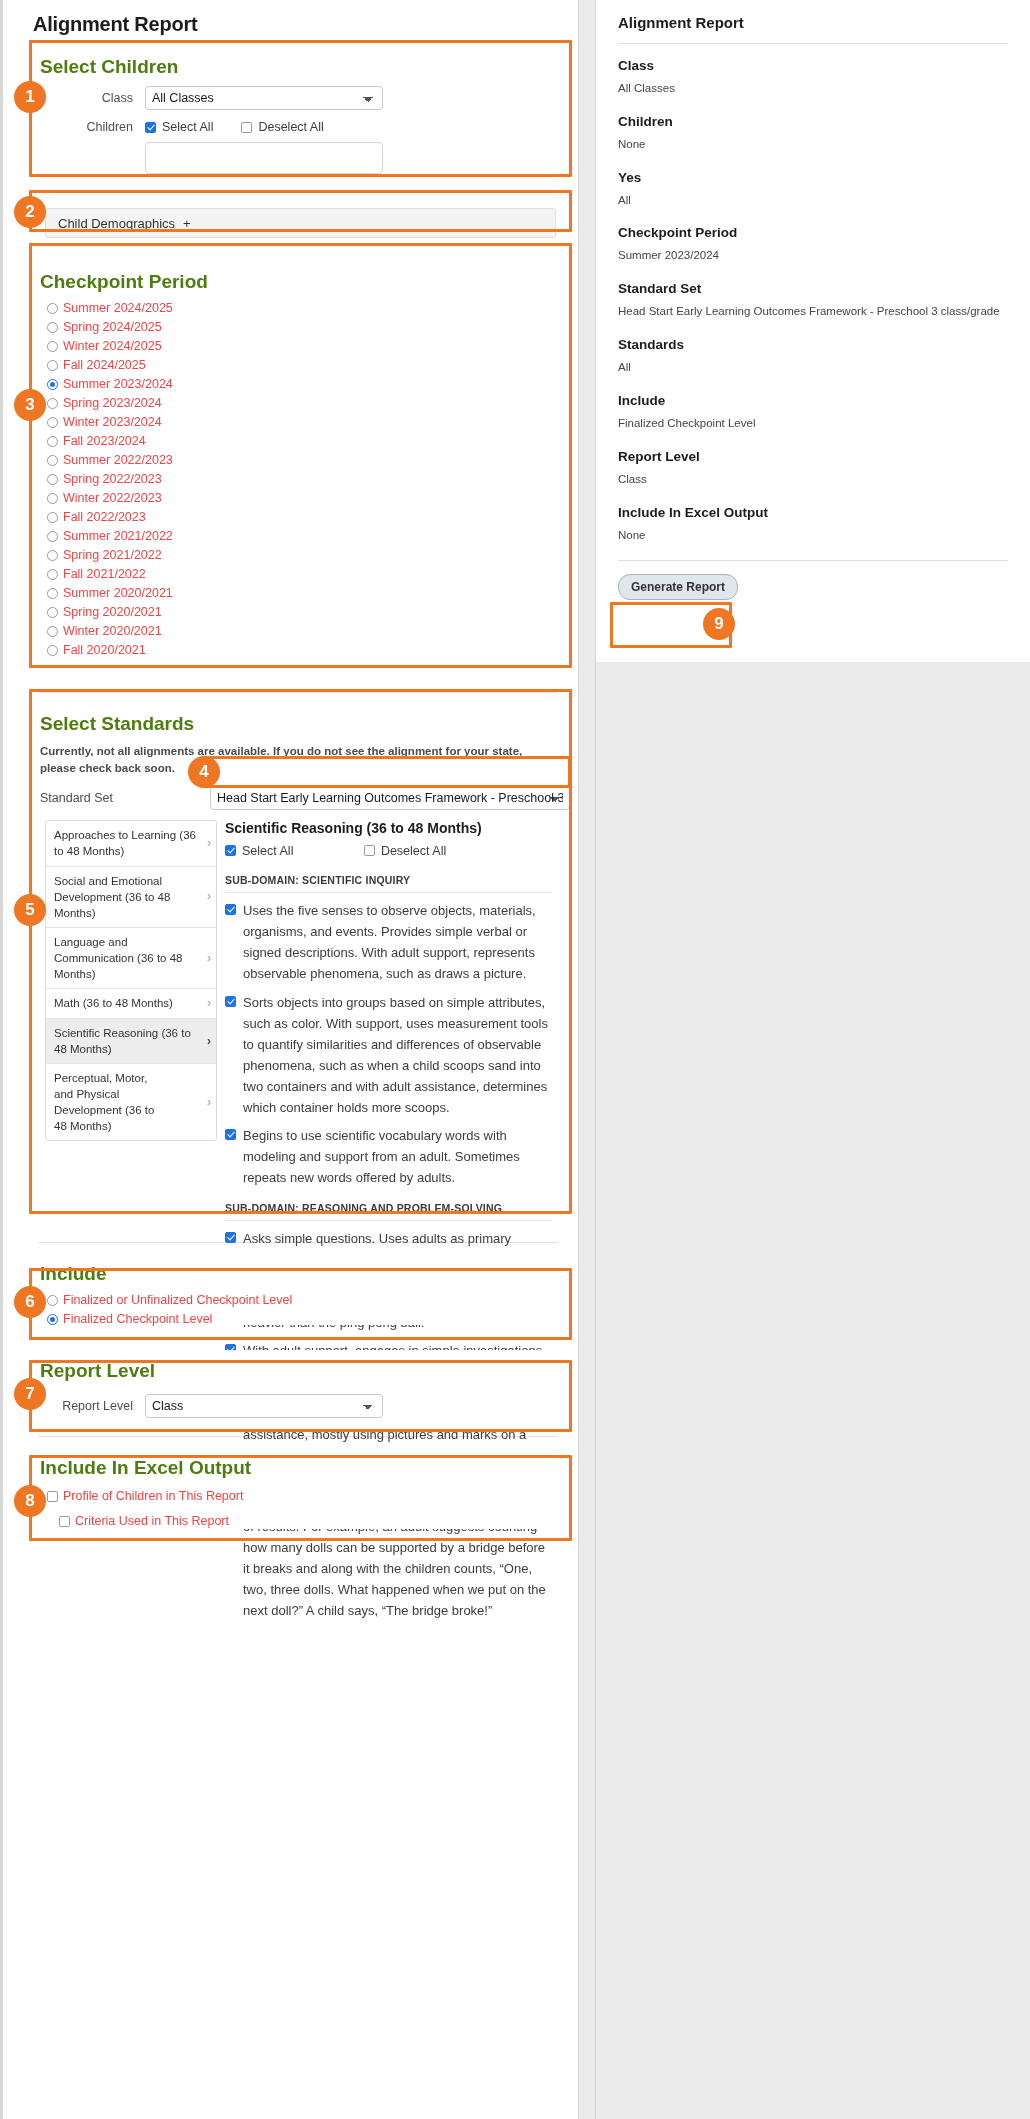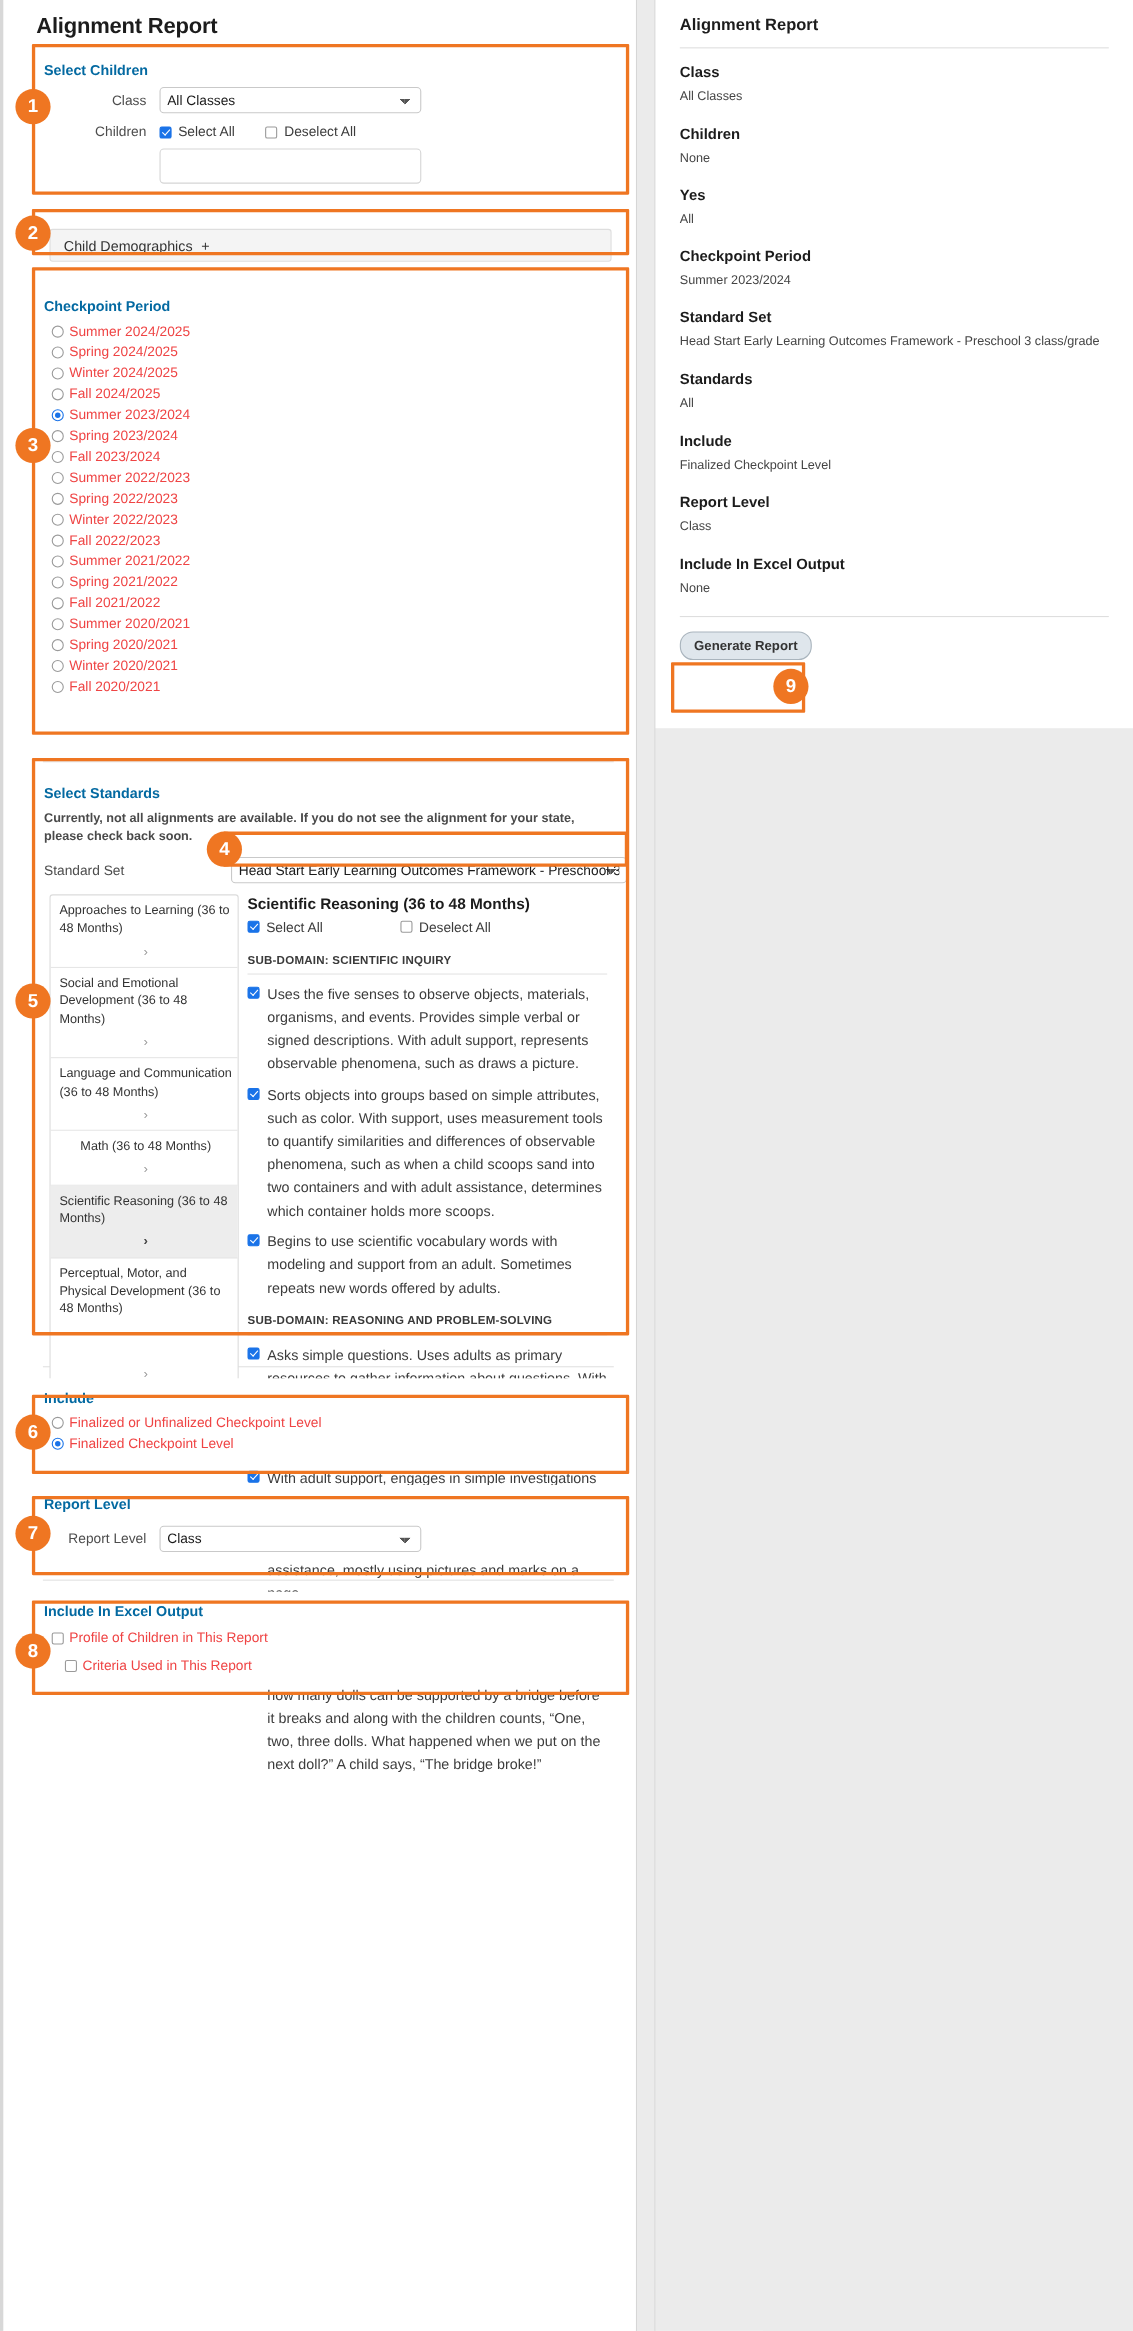--- a/index.html
+++ b/index.html
@@ -53,23 +53,23 @@
     padding: 13px 0 10px 30px;
     letter-spacing: -0.2px;
   }
   .section {
     position: relative;
     background: #fff;
     margin: 0 8px 0 26px;
     padding: 10px 12px 12px 6px;
   }
   .sec-title {
-    font-size: 13px;
-    font-weight: bold;
-    color: #0369a1;
+    font-size: 19px;
+    font-weight: bold;
+    color: #4d7c0f;
     margin: 0 0 8px 5px;
   }
   .sec-sub {
     font-size: 11.5px;
     font-weight: bold;
     color: #4a4a4a;
     margin: 0 0 10px 5px;
     line-height: 1.45;
     max-width: 520px;
   }
@@ -233,21 +233,20 @@
   .std-nav-item {
     display: flex;
     align-items: center;
     justify-content: space-between;
     gap: 4px;
     padding: 6px 5px 6px 8px;
     font-size: 11.5px;
     color: #333;
     border-bottom: 1px solid #e6e6e6;
     line-height: 1.4;
-    flex-direction: column;
   }
   .std-nav-item:last-child { border-bottom: none; gap: 42px; }
   .std-nav-item.active { background: #ededed; }
   .chev { color: #999; font-size: 12px; flex: 0 0 auto; }
   .std-nav-item.active .chev { color: #444; font-weight: bold; }
 
   .std-body { flex: 1 1 auto; padding-right: 6px; }
   .std-head {
     font-size: 14px;
     font-weight: bold;
@@ -384,20 +383,24 @@
             <span class="rad"></span>
             <span>Fall 2024/2025</span>
           </label>
           <label class="rad-row">
             <span class="rad on"></span>
             <span>Summer 2023/2024</span>
           </label>
           <label class="rad-row">
             <span class="rad"></span>
             <span>Spring 2023/2024</span>
+          </label>
+          <label class="rad-row">
+            <span class="rad"></span>
+            <span>Winter 2023/2024</span>
           </label>
           <label class="rad-row">
             <span class="rad"></span>
             <span>Fall 2023/2024</span>
           </label>
           <label class="rad-row">
             <span class="rad"></span>
             <span>Summer 2022/2023</span>
           </label>
           <label class="rad-row">

